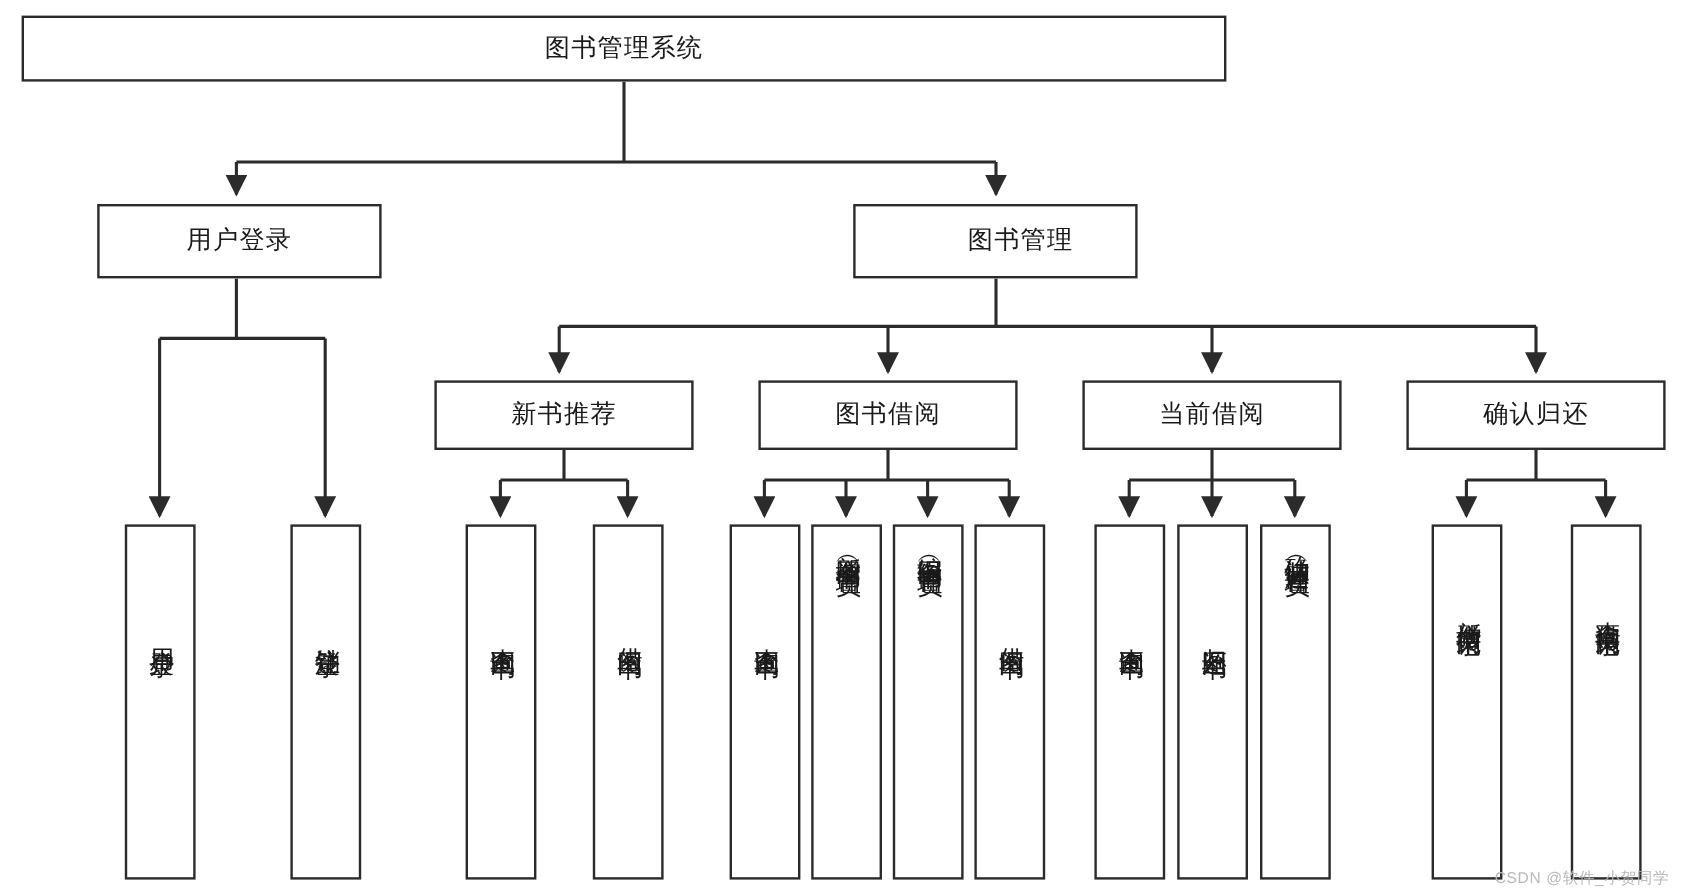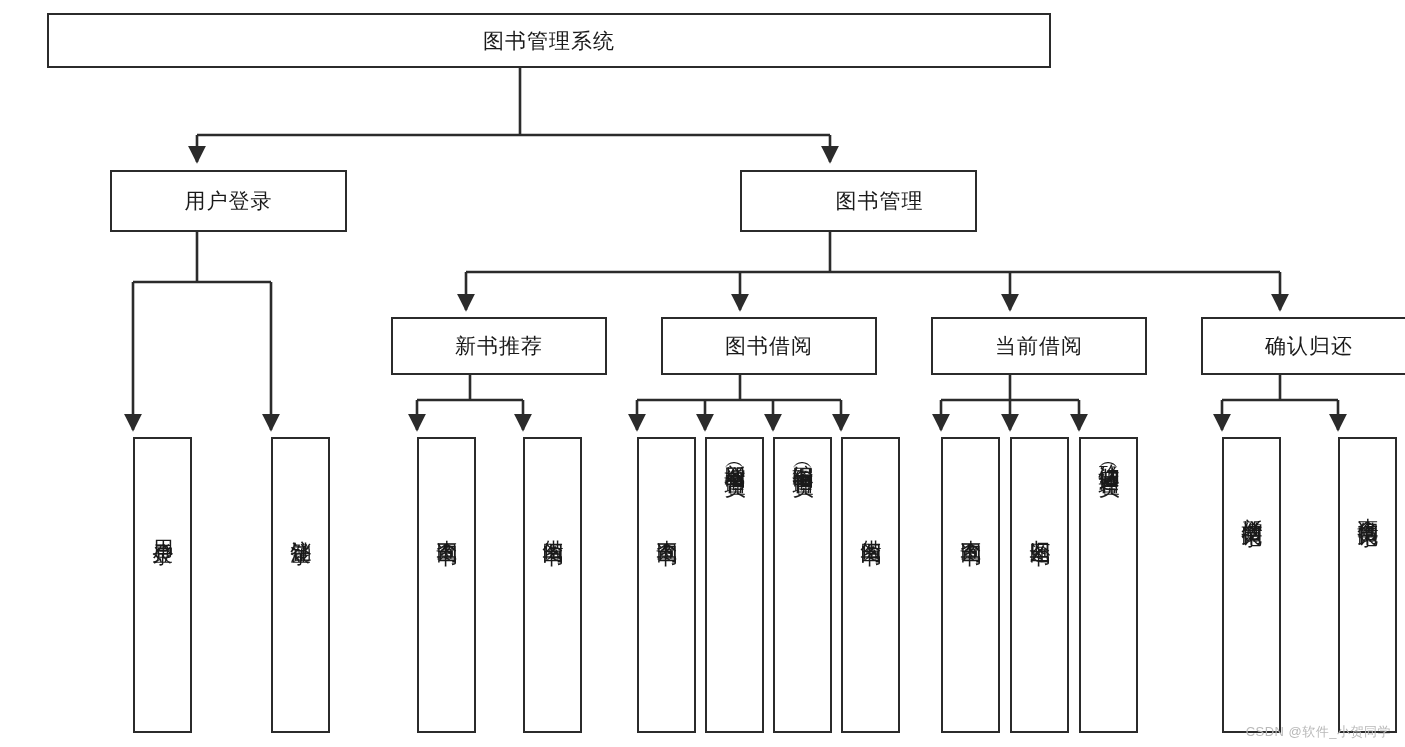--- a/index.html
+++ b/index.html
@@ -26,21 +26,20 @@
   }
   .node {
     position: absolute;
     box-sizing: border-box;
     border: 2px solid #2b2b2b;
     background: #ffffff;
     display: flex;
     align-items: center;
     justify-content: center;
     color: #1a1a1a;
-    margin-left: 29px;
   }
   .node-h .label {
     font-size: 21px;
     letter-spacing: 1px;
     line-height: 1.2;
     white-space: nowrap;
   }
   .node-v {
     align-items: flex-start;
     justify-content: center;

